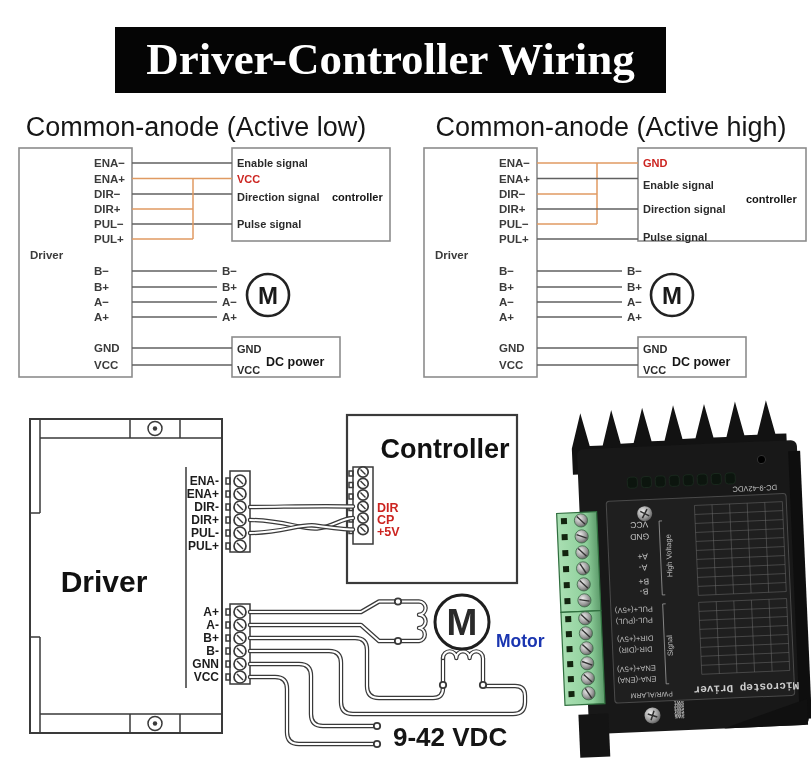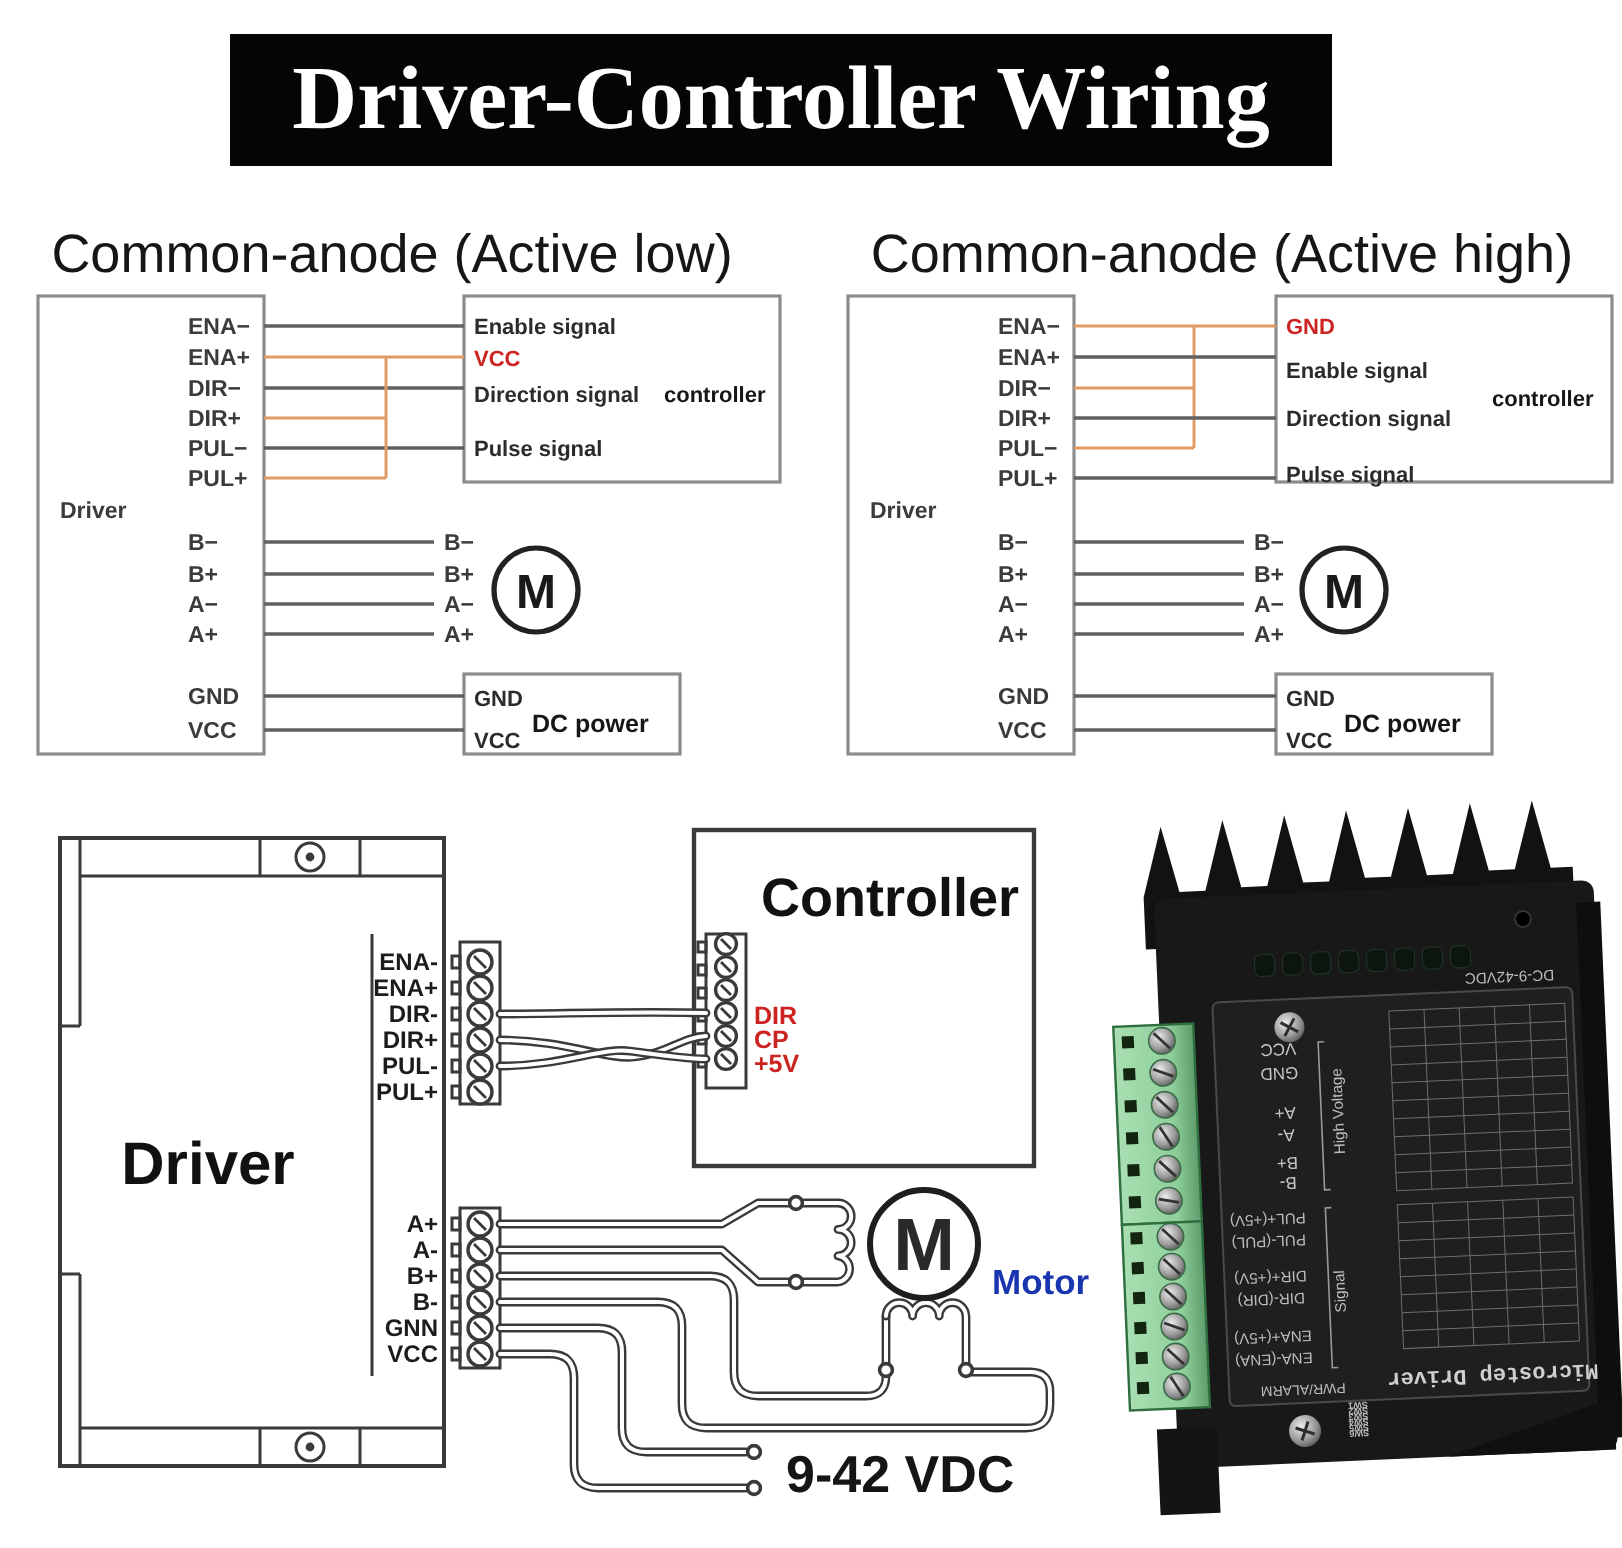--- a/index.html
+++ b/index.html
@@ -1,19 +1,19 @@
 <!DOCTYPE html>
 <html><head>
 <meta charset="utf-8">
 <style>
   html,body{margin:0;padding:0;background:#fff;}
   #stage{position:relative;width:811px;height:774px;background:#fff;overflow:hidden;
          font-family:"Liberation Sans",sans-serif;}
   
-  #banner{position:absolute;left:115px;top:17px;width:551px;height:66px;background:#050505;
+  #banner{position:absolute;left:115px;top:27px;width:551px;height:66px;background:#050505;
           color:#fff;text-align:center;line-height:64px;
           font-family:"Liberation Serif",serif;font-weight:700;font-size:45px;}
   
   svg{position:absolute;overflow:visible;}
   svg text{font-family:"Liberation Sans",sans-serif;}
   .title{font-size:27px;fill:#161616;}
   .bx{fill:#fff;stroke:#8c8c8c;stroke-width:1.6;}
   .ln{stroke:#606060;stroke-width:1.7;}
   .lo{stroke:#e09a62;stroke-width:1.5;fill:none;}
   .t-pin{font-size:11.5px;font-weight:700;fill:#3b3b3b;}

